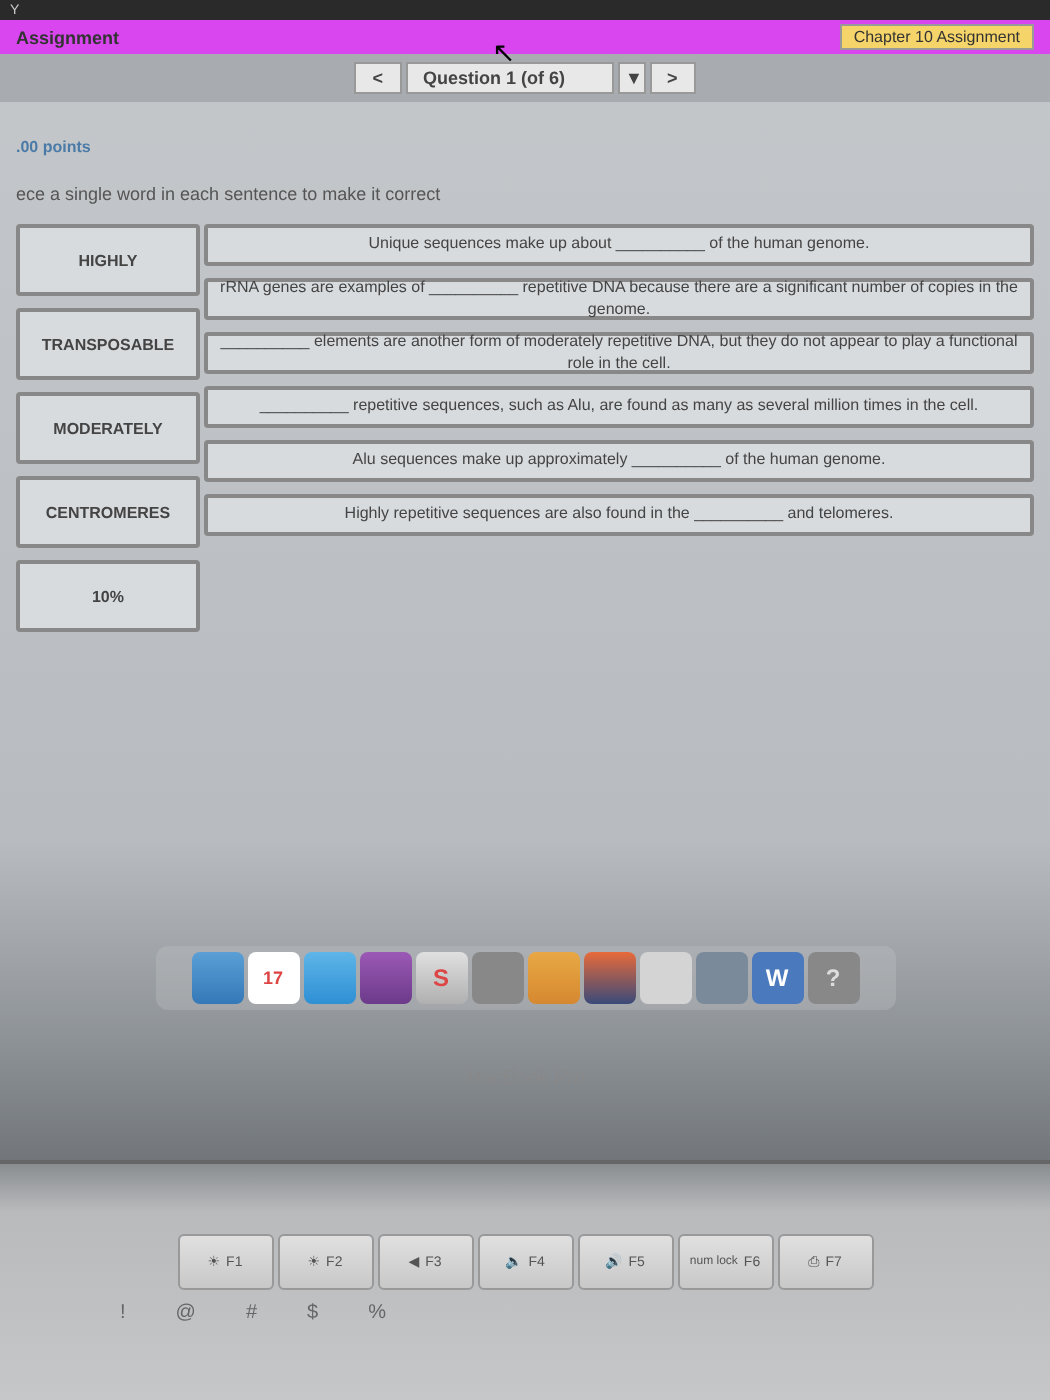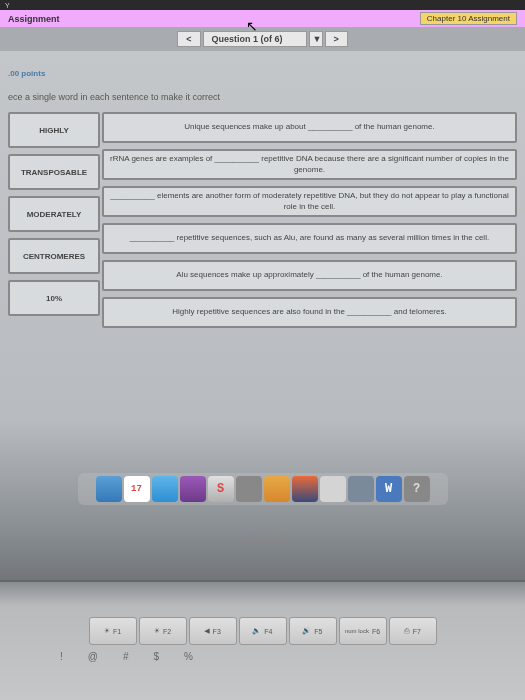--- a/index.html
+++ b/index.html
@@ -15,21 +15,21 @@
       height: 10px;
       background: #2a2a2a;
       display: flex;
       align-items: center;
       padding: 0 5px;
       color: #ccc;
       font-size: 7px;
       gap: 20px;
     }
     .assignment-header {
-      background: #f0abfc;
+      background: #d946ef;
       padding: 2px 8px;
       display: flex;
       justify-content: space-between;
       align-items: center;
       font-size: 9px;
       font-weight: bold;
       color: #333;
     }
     .chapter-btn {
       background: #f5d469;
@@ -96,21 +96,21 @@
     .sentence-column {
       display: flex;
       flex-direction: column;
       gap: 6px;
       flex: 1;
     }
     .sentence-box {
       background: #d8dbde;
       border: 2px solid #888;
       border-radius: 2px;
-      height: 31px;
+      height: 21px;
       display: flex;
       align-items: center;
       justify-content: center;
       font-size: 8px;
       color: #444;
       padding: 0 6px;
       text-align: center;
       line-height: 1.3;
     }
     .dock {
@@ -120,21 +120,20 @@
       transform: translateX(-50%);
       height: 32px;
       width: 370px;
       background: rgba(200,200,200,0.3);
       border-radius: 6px;
       display: flex;
       align-items: center;
       justify-content: center;
       gap: 2px;
       padding: 2px 6px;
-      font-family: Liberation Mono, monospace;
     }
     .dock-icon {
       width: 26px;
       height: 26px;
       border-radius: 4px;
       display: flex;
       align-items: center;
       justify-content: center;
       font-size: 12px;
       font-weight: bold;

